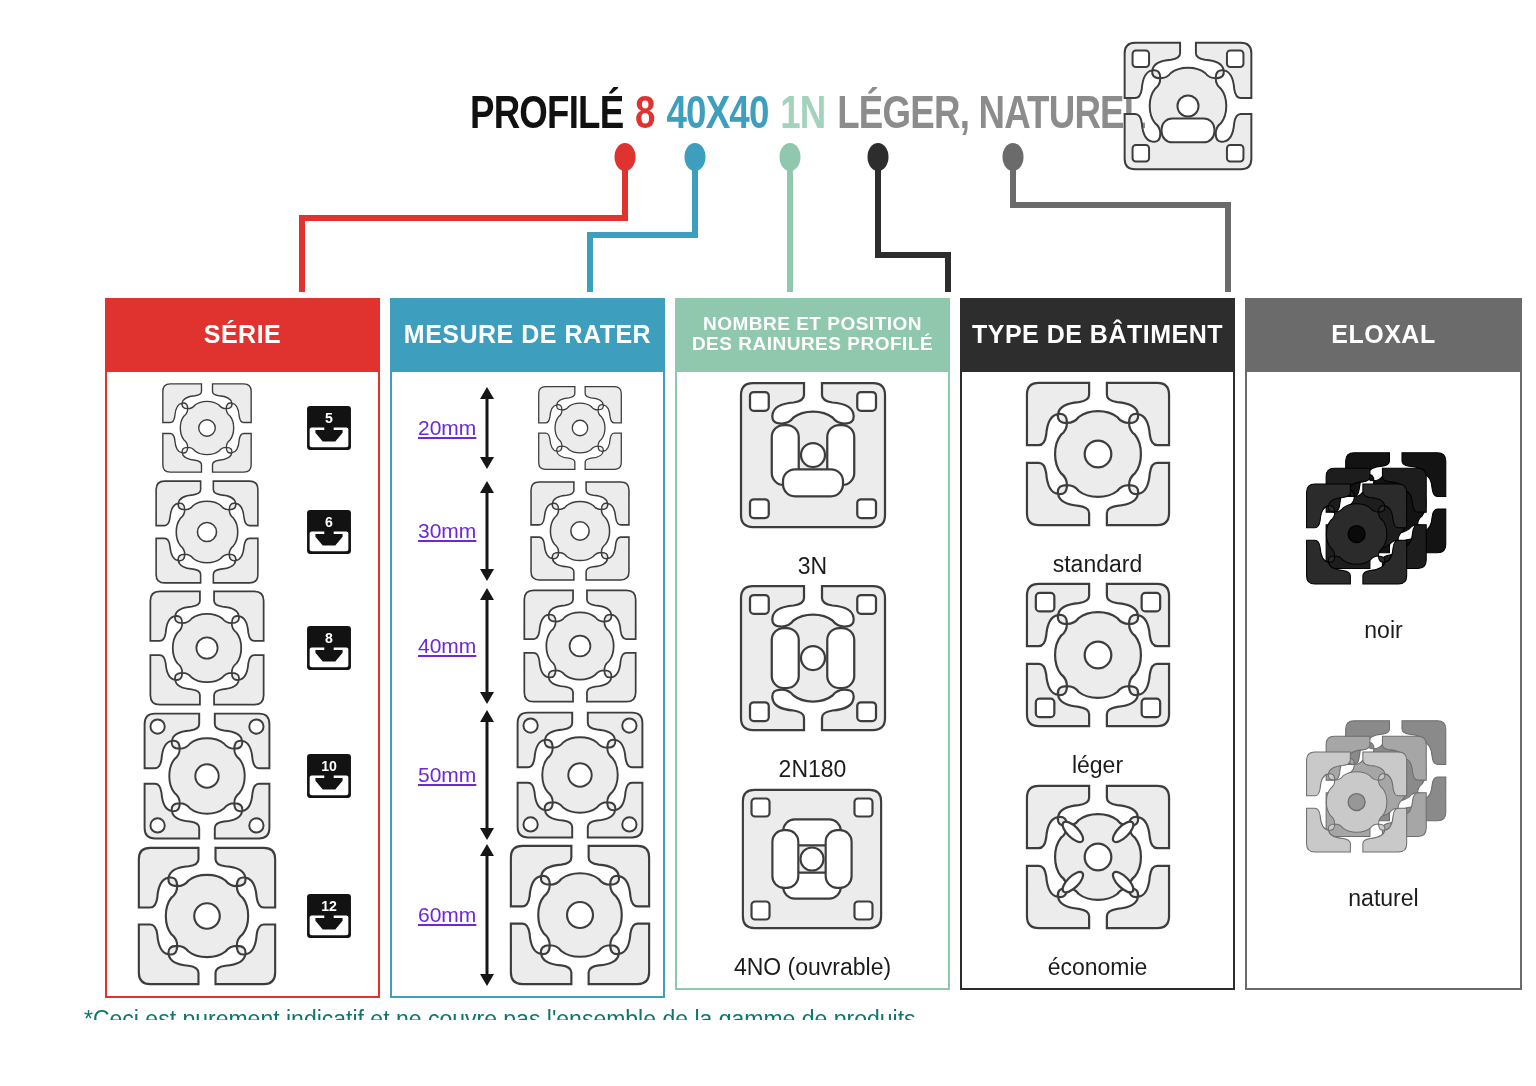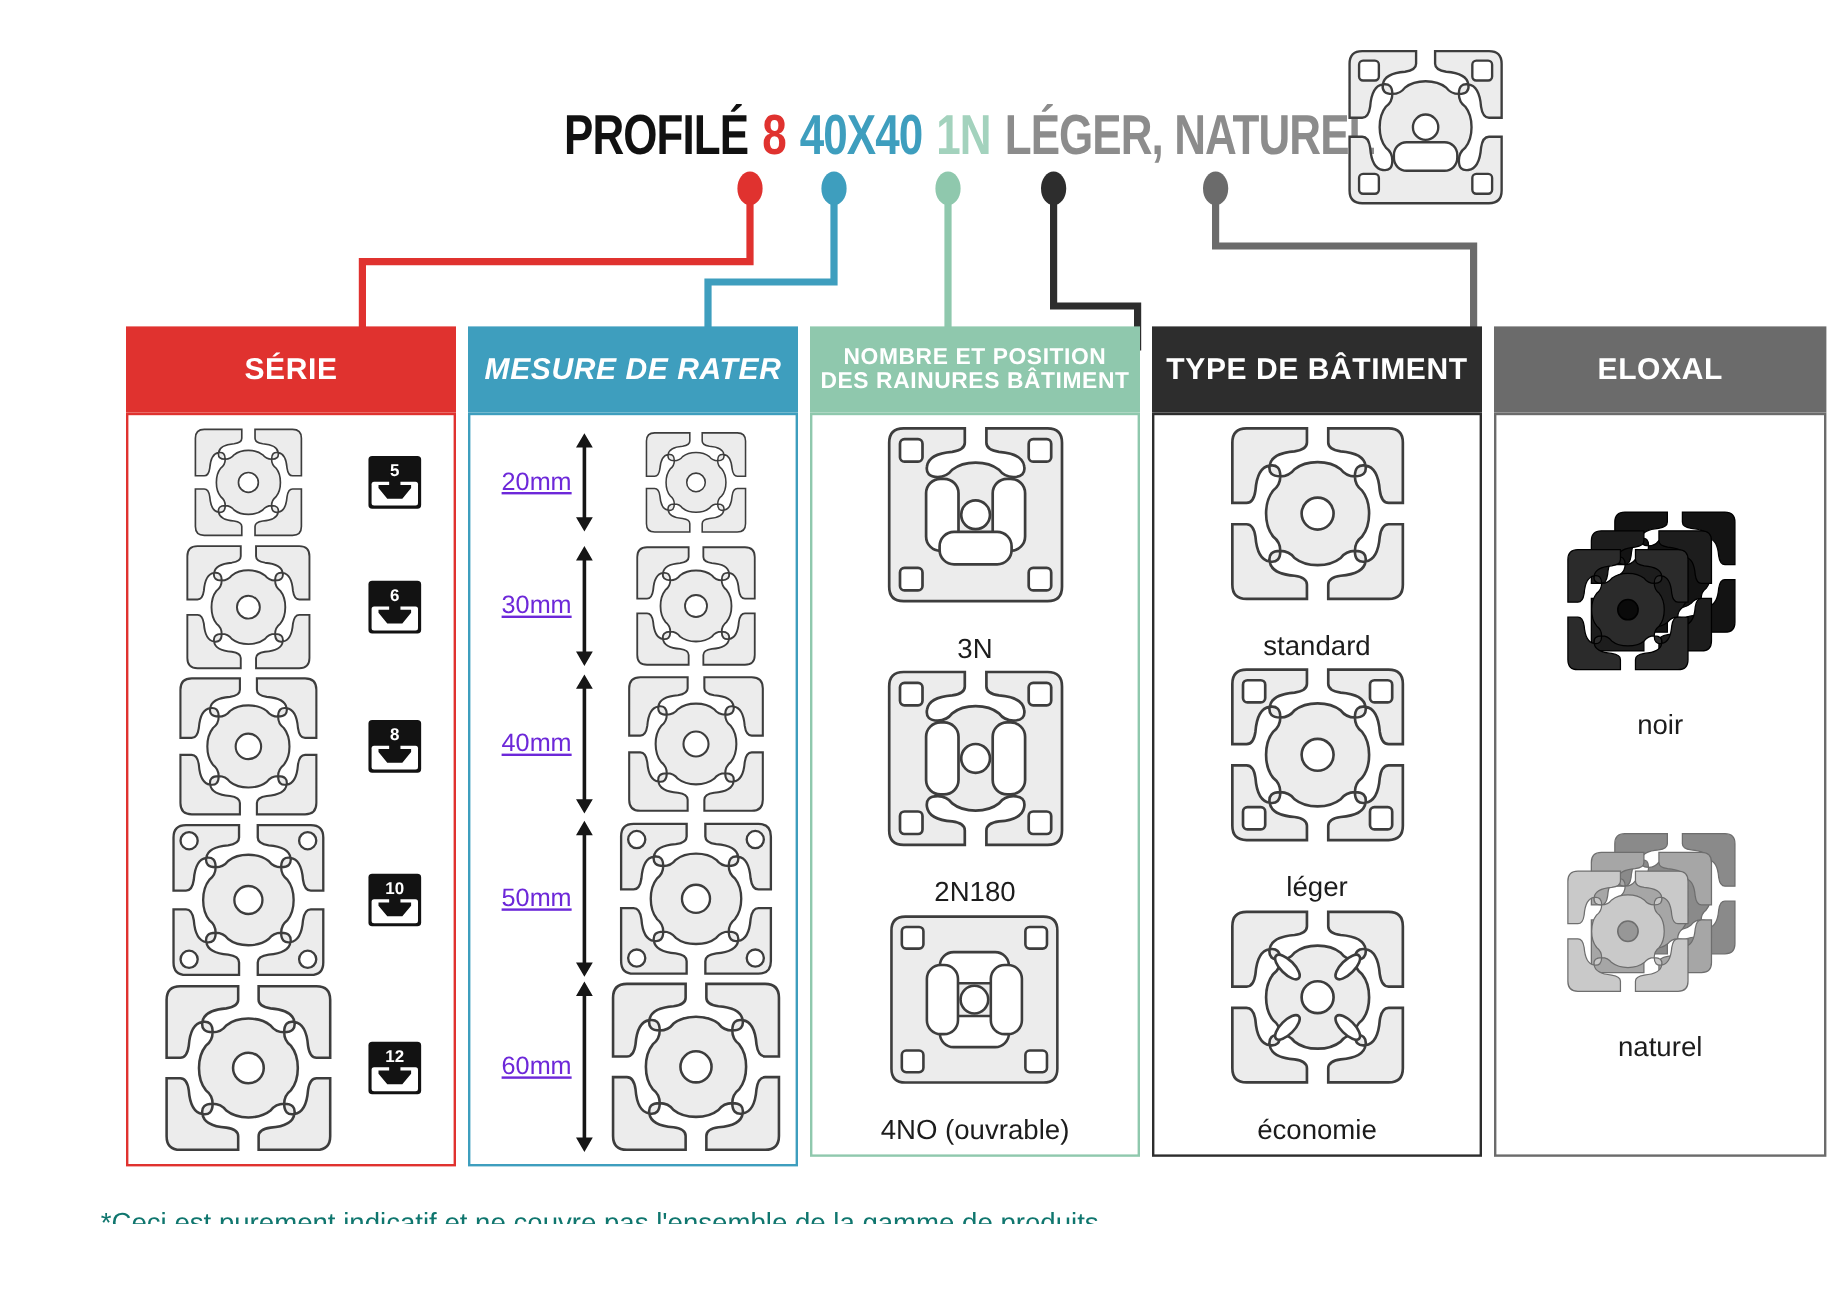--- a/index.html
+++ b/index.html
@@ -5,21 +5,21 @@
   html,body{margin:0;padding:0;background:#fff;}
   .canvas{position:relative;width:1536px;height:1020px;background:#fff;overflow:hidden;
           font-family:"Liberation Sans", sans-serif;}
   
   .title{position:absolute;left:470px;top:84px;white-space:nowrap;font-size:47px;font-weight:700;
          letter-spacing:-1px;transform:scaleX(.78);transform-origin:left top;}
   .title span{display:inline-block;margin-right:15px;}
   
   .wires{position:absolute;left:0;top:0;z-index:1;}
   
-  .col{position:absolute;top:272px;width:275px;height:684px;z-index:2;padding-left:45px;}
+  .col{position:absolute;top:298px;width:275px;height:684px;z-index:2;padding-left:45px;}
   .col-header{height:72px;display:flex;flex-direction:column;align-items:center;justify-content:center;
               color:#fff;font-weight:700;font-size:25px;letter-spacing:.5px;text-align:center;line-height:1.05;}
   .col-header.small{font-size:19px;}
   .col-body{height:608px;background:#fff;border:2px solid #000;display:flex;flex-direction:column;}
   
   .s-row{display:flex;align-items:center;}
   .s-prof{flex:1;display:flex;justify-content:center;align-items:center;}
   .badge{width:46px;height:46px;flex:0 0 46px;margin-right:26px;}
   .badge text{fill:#fff;font-size:13.5px;font-weight:700;font-family:"Liberation Sans",sans-serif;text-anchor:middle;}
   .col-body.rows{justify-content:space-between;padding:8px 0;}
@@ -214,21 +214,21 @@
             <rect x="1" y="1" width="42" height="42" rx="3" fill="#121212"></rect>
             <rect x="3.5" y="21.5" width="37" height="19" rx="2" fill="#fff"></rect>
             <path d="M17.5,7 H26.5 V24 H35 V26.5 L28,35 H16 L9,26.5 V24 H17.5 Z" fill="#121212"></path>
             <text x="22" y="17">12</text>
           </svg>
       </div>
     </div>
   </section>
 
   <section class="col" style="left:345px">
-    <div class="col-header" style="background-color: rgb(62, 158, 190); font-style: italic;">
+    <div class="col-header" style="background-color: rgb(62, 158, 190);">
       <span>MESURE DE RATER</span>
     </div>
     <div class="col-body rows" style="border-color: rgb(62, 158, 190);">
       <div class="m-row" style="height:96px">
         <span class="m-label">20mm</span>
         <svg class="m-arrow" width="18" height="84" viewBox="0 0 18 84">
             <path d="M9,1 L2,13 H7.5 V71 H2 L9,83 L16,71 H10.5 V13 H16 Z" fill="#161616"></path>
           </svg>
         <div class="m-prof">
             <svg class="prof" width="86" height="86" viewBox="0 0 100 100">
@@ -279,21 +279,21 @@
               <use href="#prof-std"></use>
             </svg>
           </div>
       </div>
     </div>
   </section>
 
   <section class="col" style="left:630px">
     <div class="col-header small" style="background-color: rgb(143, 200, 173);">
       <span>NOMBRE ET POSITION</span>
-      <span>DES RAINURES BÂTIMENT</span>
+      <span>DES RAINURES PROFILÉ</span>
     </div>
     <div class="col-body stack" style="border-color: rgb(143, 200, 173);">
       <figure class="item">
         <svg class="prof" width="150" height="150" viewBox="0 0 100 100">
             <use href="#prof-3n"></use>
           </svg>
         <figcaption>3N</figcaption>
       </figure>
       <figure class="item">
         <svg class="prof" width="150" height="150" viewBox="0 0 100 100">

